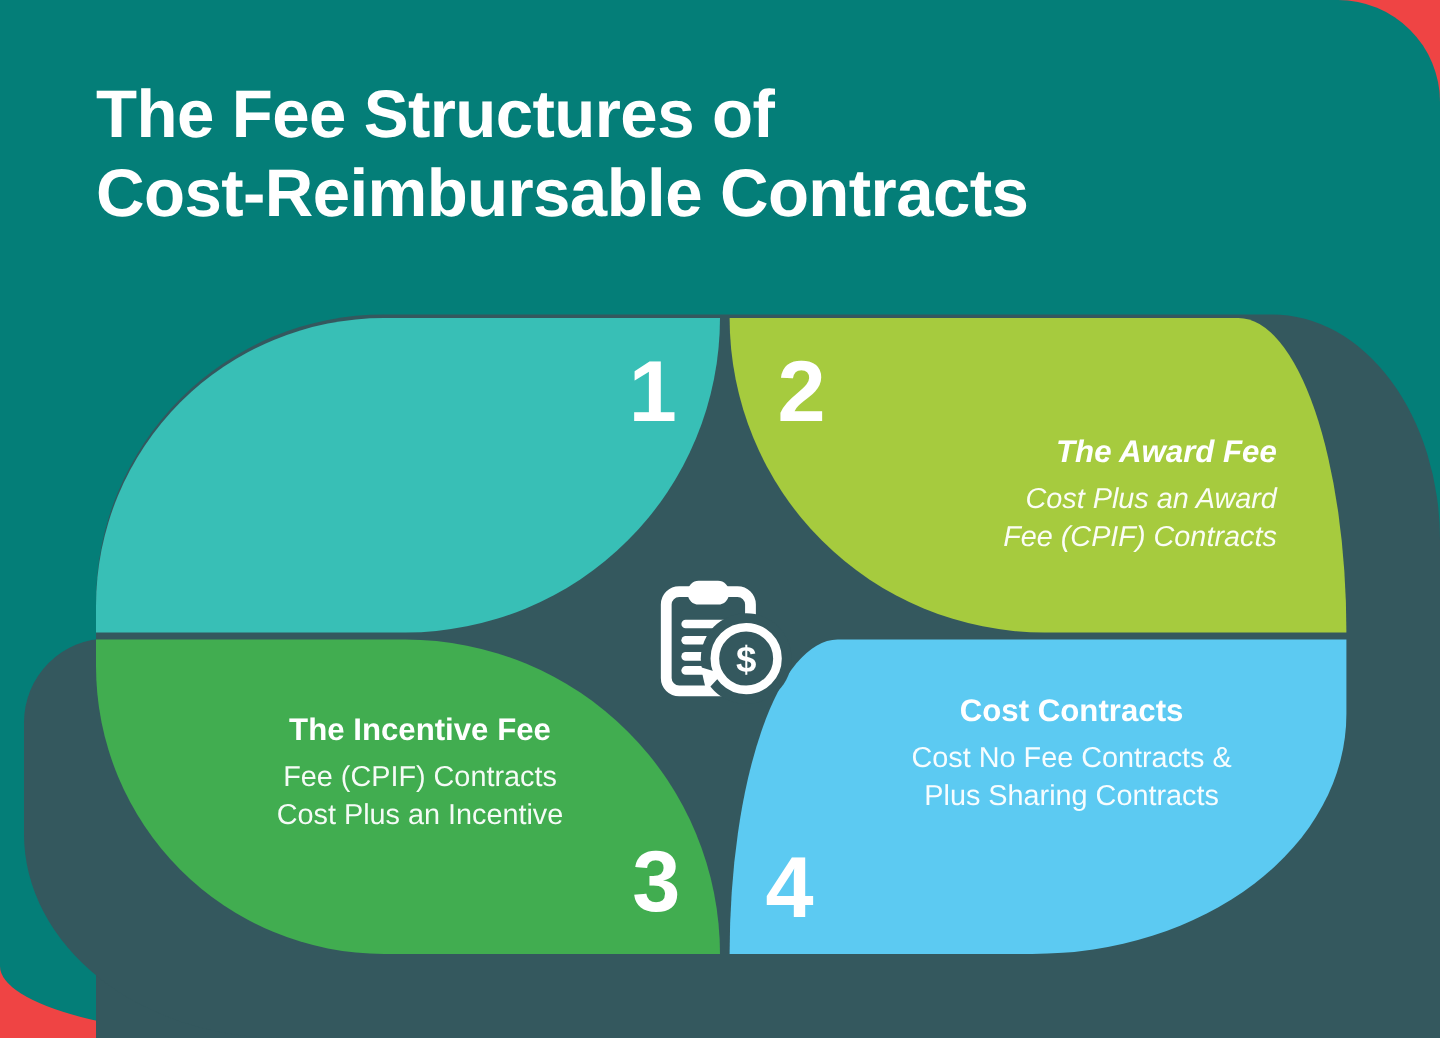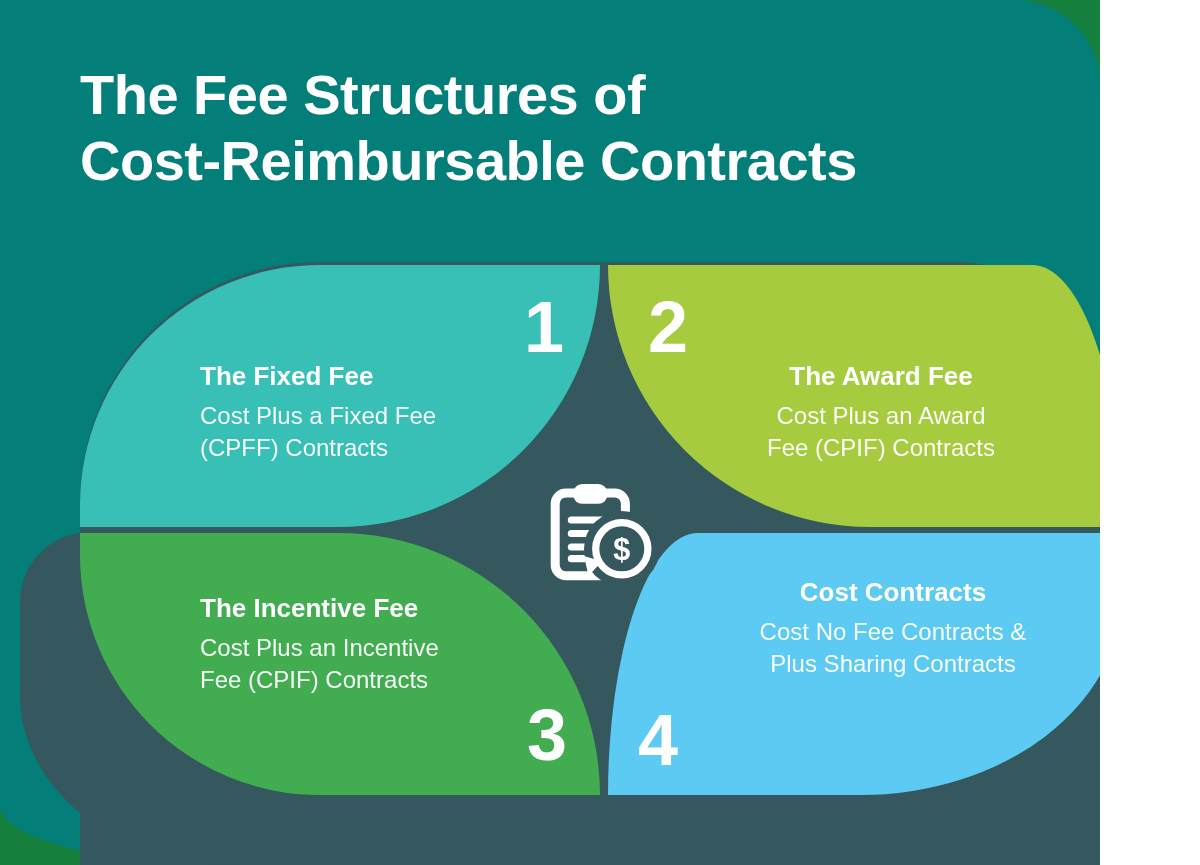--- a/index.html
+++ b/index.html
@@ -1,18 +1,18 @@
 <!DOCTYPE html>
 <html style="--background: #047e78; --panel: #34585e; --petal1: #38bfb6; --petal2: #a6cb3e; --petal3: #41ad50; --petal4: #5ccaf2; --text: #ffffff;"><head>
 <meta charset="utf-8">
 <style>
   html,body{margin:0;padding:0;background:#ffffff;}
   .canvas{
-    position:relative;width:1100px;height:865px;overflow:hidden;
-    background:#15803d;
+    position:relative;width:1200px;height:865px;overflow:hidden;
+    background:#ef4444;
     font-family:"Liberation Sans","DejaVu Sans",sans-serif;
   }
   
   .bg-teal{
     position:absolute;inset:0;background:var(--background,#047e78);
     border-radius:0 85px 0 230px / 0 85px 0 60px;
   }
   
   .panel-main{
     position:absolute;left:80px;top:262px;right:0;bottom:0;
@@ -40,22 +40,22 @@
             border-radius:90px 0 262px 0 / 262px 0 200px 0;}
   .num{
     position:absolute;font-size:72px;font-weight:bold;line-height:1;color:#ffffff;
   }
   .p1 .num{top:26px;right:36px;}
   .p2 .num{top:26px;left:40px;}
   .p3 .num{bottom:24px;right:33px;}
   .p4 .num{bottom:19px;left:30px;}
   .ptext{position:absolute;}
   .p1 .ptext{left:120px;top:94px;text-align:left;width:300px;}
-  .p2 .ptext{left:103px;top:94px;text-align:center;width:340px;}
-  .p3 .ptext{left:120px;top:58px;text-align:left;width:300px;}
+  .p2 .ptext{left:116px;top:94px;text-align:right;width:340px;font-style:italic;}
+  .p3 .ptext{left:120px;top:58px;text-align:center;width:300px;}
   .p4 .ptext{left:110px;top:42px;text-align:center;width:350px;}
   .ptext h3{
     margin:0 0 7px 0;font-size:26px;font-weight:bold;line-height:34px;color:#ffffff;
   }
   .ptext .body{
     font-size:24px;line-height:32px;color:rgba(255,255,255,0.95);font-weight:normal;
   }
   .center-icon{position:absolute;left:548px;top:476px;width:108px;height:124px;}
   .center-icon .stroke{fill:none;stroke:#ffffff;}
   .center-icon .halo{fill:var(--panel,#34585e);}
@@ -76,47 +76,40 @@
 
   <div class="title">
     <div>The Fee Structures of</div>
     <div>Cost-Reimbursable Contracts</div>
   </div>
 
   <div class="petals">
 
     <div class="petal p1">
       <span class="num">1</span>
-      <div class="ptext">
-        <h3>The Fixed Fee</h3>
-        <div class="body">
-          <div>Cost Plus a Fixed Fee</div>
-          <div>(CPFF) Contracts</div>
-        </div>
-      </div>
     </div>
 
     <div class="petal p2">
       <span class="num">2</span>
       <div class="ptext">
         <h3>The Award Fee</h3>
         <div class="body">
           <div>Cost Plus an Award</div>
           <div>Fee (CPIF) Contracts</div>
         </div>
       </div>
     </div>
 
     <div class="petal p3">
       <span class="num">3</span>
       <div class="ptext">
         <h3>The Incentive Fee</h3>
         <div class="body">
+          <div>Fee (CPIF) Contracts</div>
           <div>Cost Plus an Incentive</div>
-          <div>Fee (CPIF) Contracts</div>
         </div>
       </div>
     </div>
 
     <div class="petal p4">
       <span class="num">4</span>
       <div class="ptext">
         <h3><span>Cost Contracts</span><br>
           </h3>
         <div class="body">

